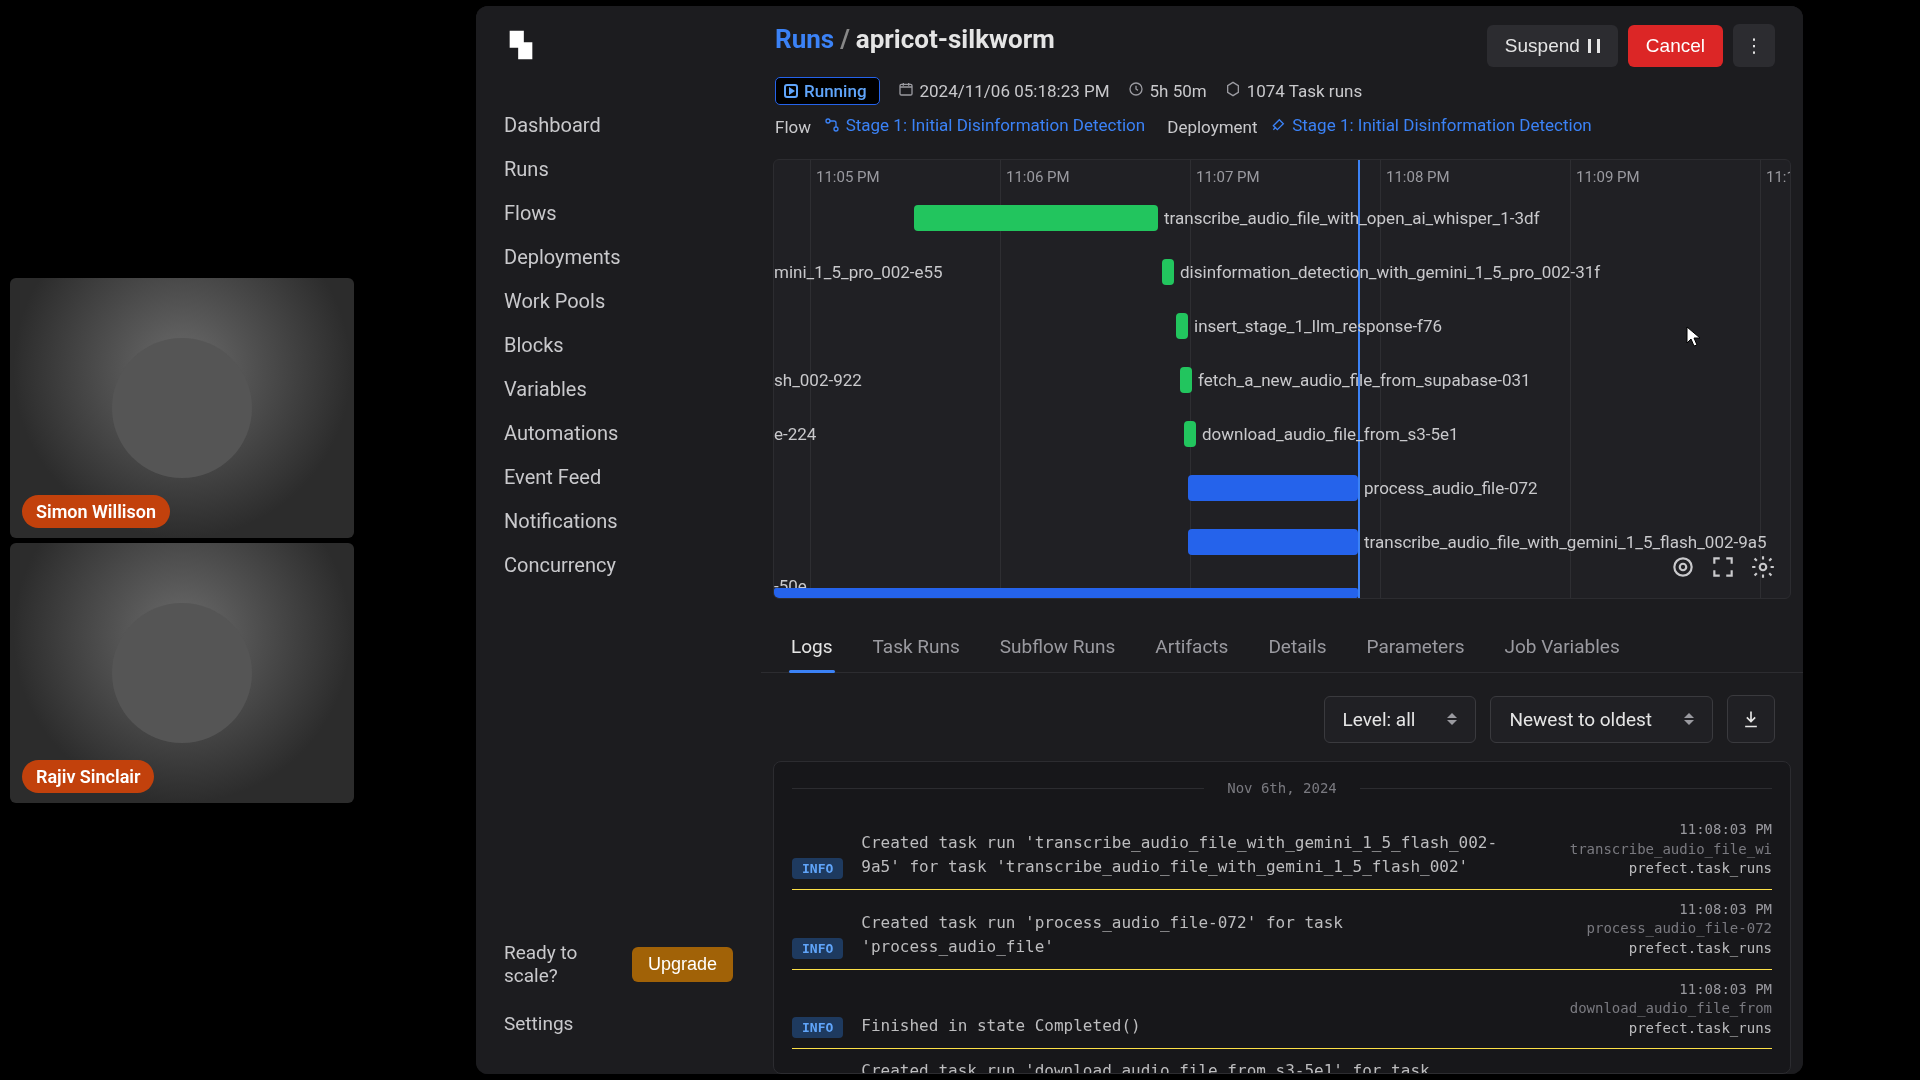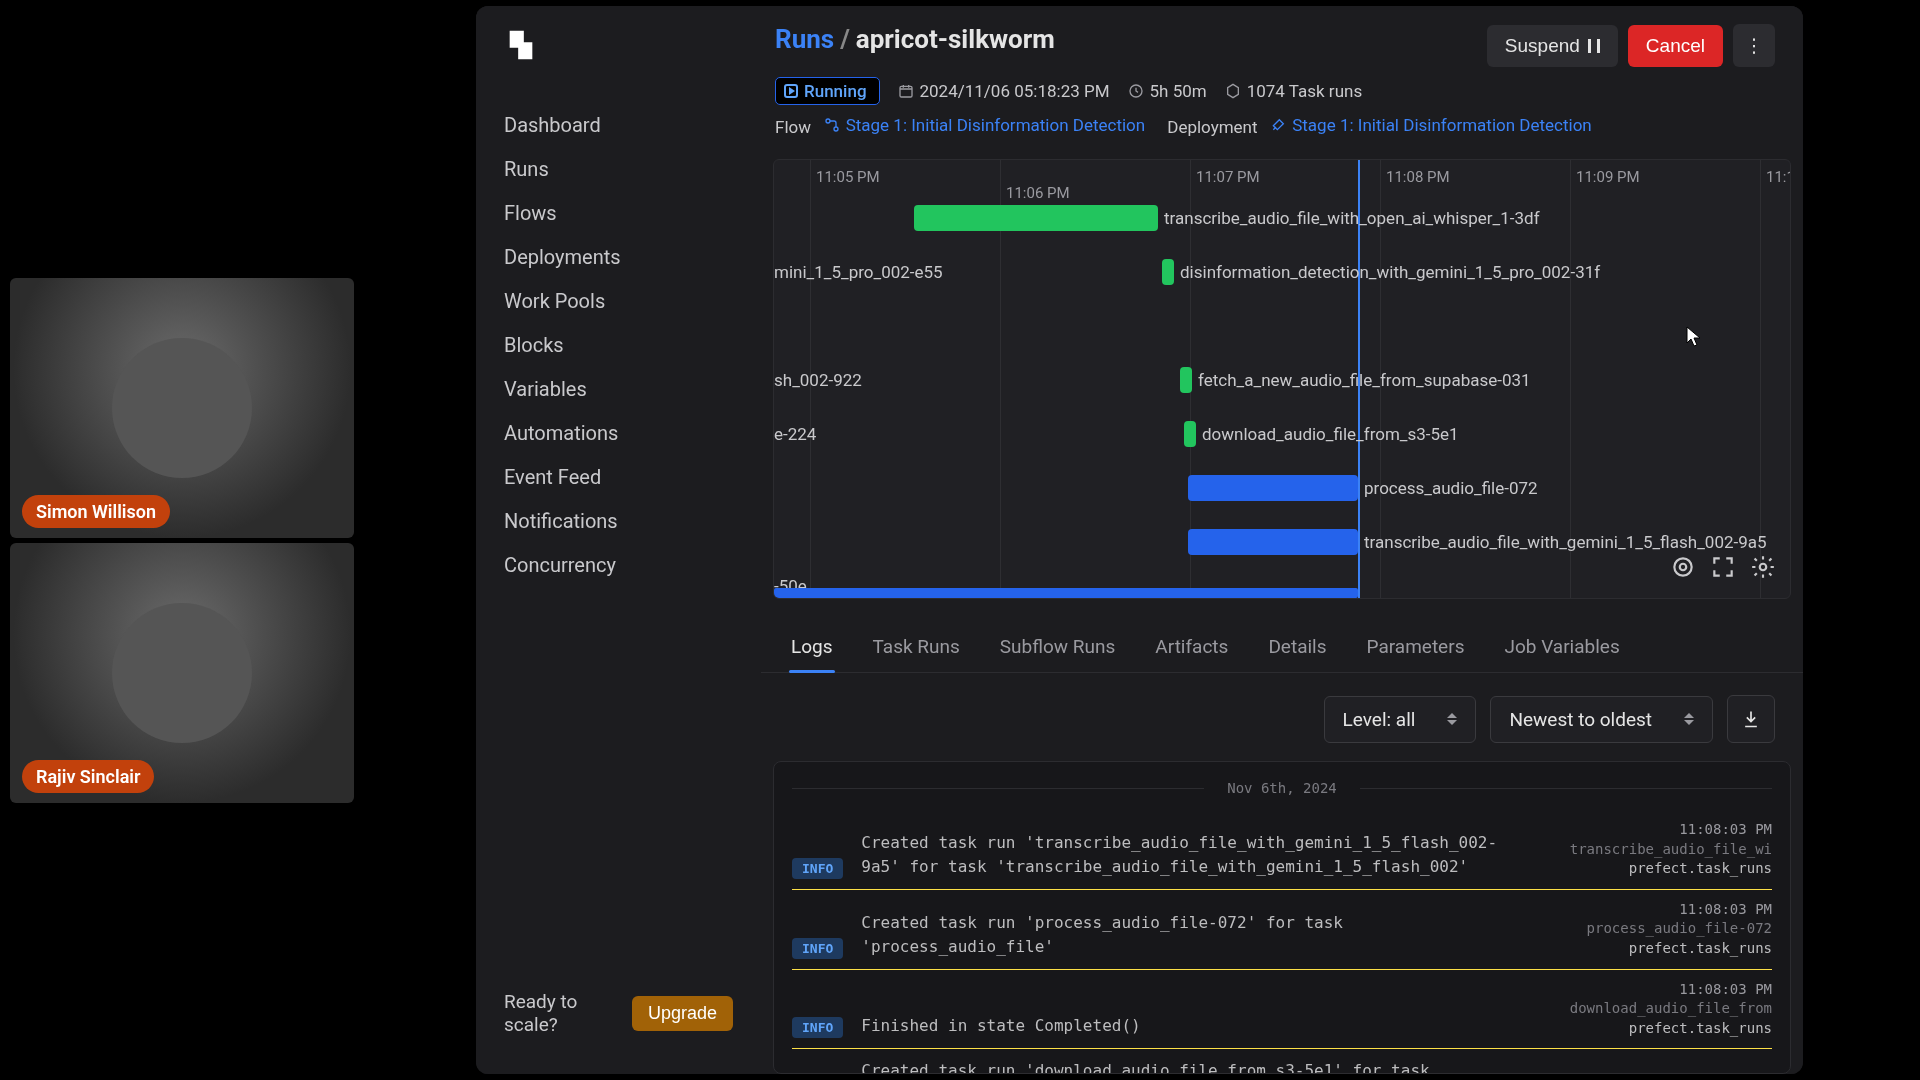--- a/index.html
+++ b/index.html
@@ -43,21 +43,21 @@
   .btn { border: none; border-radius: 6px; padding: 10px 18px; font-size: 19px; font-weight: 500; cursor: pointer; display: inline-flex; align-items: center; gap: 8px; }
   .btn.suspend { background: #2c2c30; color: #e5e5e5; }
   .btn.cancel { background: #dc2626; color: #fff; }
   .btn.more { background: #2c2c30; color: #e5e5e5; width: 42px; justify-content: center; padding: 10px 0; }
   .pause-icon { display: inline-block; width: 12px; height: 14px; border-left: 3px solid #e5e5e5; border-right: 3px solid #e5e5e5; }
 
   .meta-row { display: flex; align-items: center; gap: 18px; margin-top: 10px; font-size: 17px; color: #c9c9cc; }
   .status-pill { background: #000000; border: 1px solid #2563eb; color: #60a5fa; padding: 3px 12px 3px 8px; border-radius: 5px; display: inline-flex; align-items: center; gap: 6px; font-weight: 500; }
   .status-dot { width: 14px; height: 14px; border: 2px solid #60a5fa; border-radius: 3px; position: relative; }
   .status-dot::after { content: ""; position: absolute; left: 3px; top: 1px; width: 0; height: 0; border-left: 6px solid #60a5fa; border-top: 4px solid transparent; border-bottom: 4px solid transparent; }
-  .meta-item { display: inline-flex; align-items: center; gap: 6px; }
+  .meta-item { display: inline-flex; align-items: flex-start; gap: 6px; }
   .meta-icon { width: 16px; height: 16px; display: inline-block; }
 
   .flow-row { display: flex; align-items: center; gap: 22px; margin-top: 10px; font-size: 17px; }
   .flow-label { color: #c9c9cc; }
   .flow-link { color: #3b82f6; display: inline-flex; align-items: center; gap: 6px; }
   .link-icon { width: 16px; height: 16px; display: inline-block; }
 
   
   .gantt-wrap { margin: 14px 12px 0 12px; border: 1px solid #2c2c30; border-radius: 6px; background: #202024; position: relative; height: 440px; overflow: hidden; }
   .gantt-col { position: absolute; top: 0; bottom: 0; border-left: 1px solid #2e2e32; }
@@ -144,20 +144,21 @@
         <div class="nav-item">Automations</div>
         <div class="nav-item">Event Feed</div>
         <div class="nav-item">Notifications</div>
         <div class="nav-item">Concurrency</div>
       </nav>
       <div class="sidebar-bottom">
         <div class="scale-row">
           <span>Ready to scale?</span>
           <button class="upgrade-btn">Upgrade</button>
         </div>
+        <div class="footer-link">Settings</div>
       </div>
     </aside>
 
     <div class="main">
 
       <div class="header">
         <div class="header-top">
           <div class="breadcrumb">
             <span class="runs-link">Runs</span>
             <span class="sep">/</span>
@@ -231,37 +232,41 @@
       <div class="gantt-wrap">
 
         <div class="gantt-col" style="left: 36px;"></div>
         <div class="gantt-col" style="left: 226px;"></div>
         <div class="gantt-col" style="left: 416px;"></div>
         <div class="gantt-col" style="left: 606px;"></div>
         <div class="gantt-col" style="left: 796px;"></div>
         <div class="gantt-col" style="left: 986px;"></div>
 
         <div class="gantt-tick" style="left: 36px;">11:05 PM</div>
-        <div class="gantt-tick" style="left: 226px; margin-top: 16px;">11:06 PM</div>
+        <div class="gantt-tick" style="left: 226px;">11:06 PM</div>
         <div class="gantt-tick" style="left: 416px;">11:07 PM</div>
         <div class="gantt-tick" style="left: 606px;">11:08 PM</div>
         <div class="gantt-tick" style="left: 796px;">11:09 PM</div>
         <div class="gantt-tick" style="left: 986px;">11:10</div>
 
         <div class="gantt-now" style="left: 584px;"></div>
 
         <div class="gantt-body" id="gantt-body">
             <div class="gantt-row" style="top: 6px;">
               <div class="gantt-bar green" style="left: 140px; width: 244px;"></div>
               <div class="gantt-label" style="left: 390px;">transcribe_audio_file_with_open_ai_whisper_1-3df</div>
             </div>
             <div class="gantt-row" style="top: 60px;">
               <div class="gantt-label left" style="left: 0px;">mini_1_5_pro_002-e55</div>
               <div class="gantt-bar green" style="left: 388px; width: 12px;"></div>
               <div class="gantt-label" style="left: 406px;">disinformation_detection_with_gemini_1_5_pro_002-31f</div>
+            </div>
+            <div class="gantt-row" style="top: 114px;">
+              <div class="gantt-bar green" style="left: 402px; width: 12px;"></div>
+              <div class="gantt-label" style="left: 420px;">insert_stage_1_llm_response-f76</div>
             </div>
             <div class="gantt-row" style="top: 168px;">
               <div class="gantt-label left" style="left: 0px;">sh_002-922</div>
               <div class="gantt-bar green" style="left: 406px; width: 12px;"></div>
               <div class="gantt-label" style="left: 424px;">fetch_a_new_audio_file_from_supabase-031</div>
             </div>
             <div class="gantt-row" style="top: 222px;">
               <div class="gantt-label left" style="left: 0px;">e-224</div>
               <div class="gantt-bar green" style="left: 410px; width: 12px;"></div>
               <div class="gantt-label" style="left: 428px;">download_audio_file_from_s3-5e1</div>

